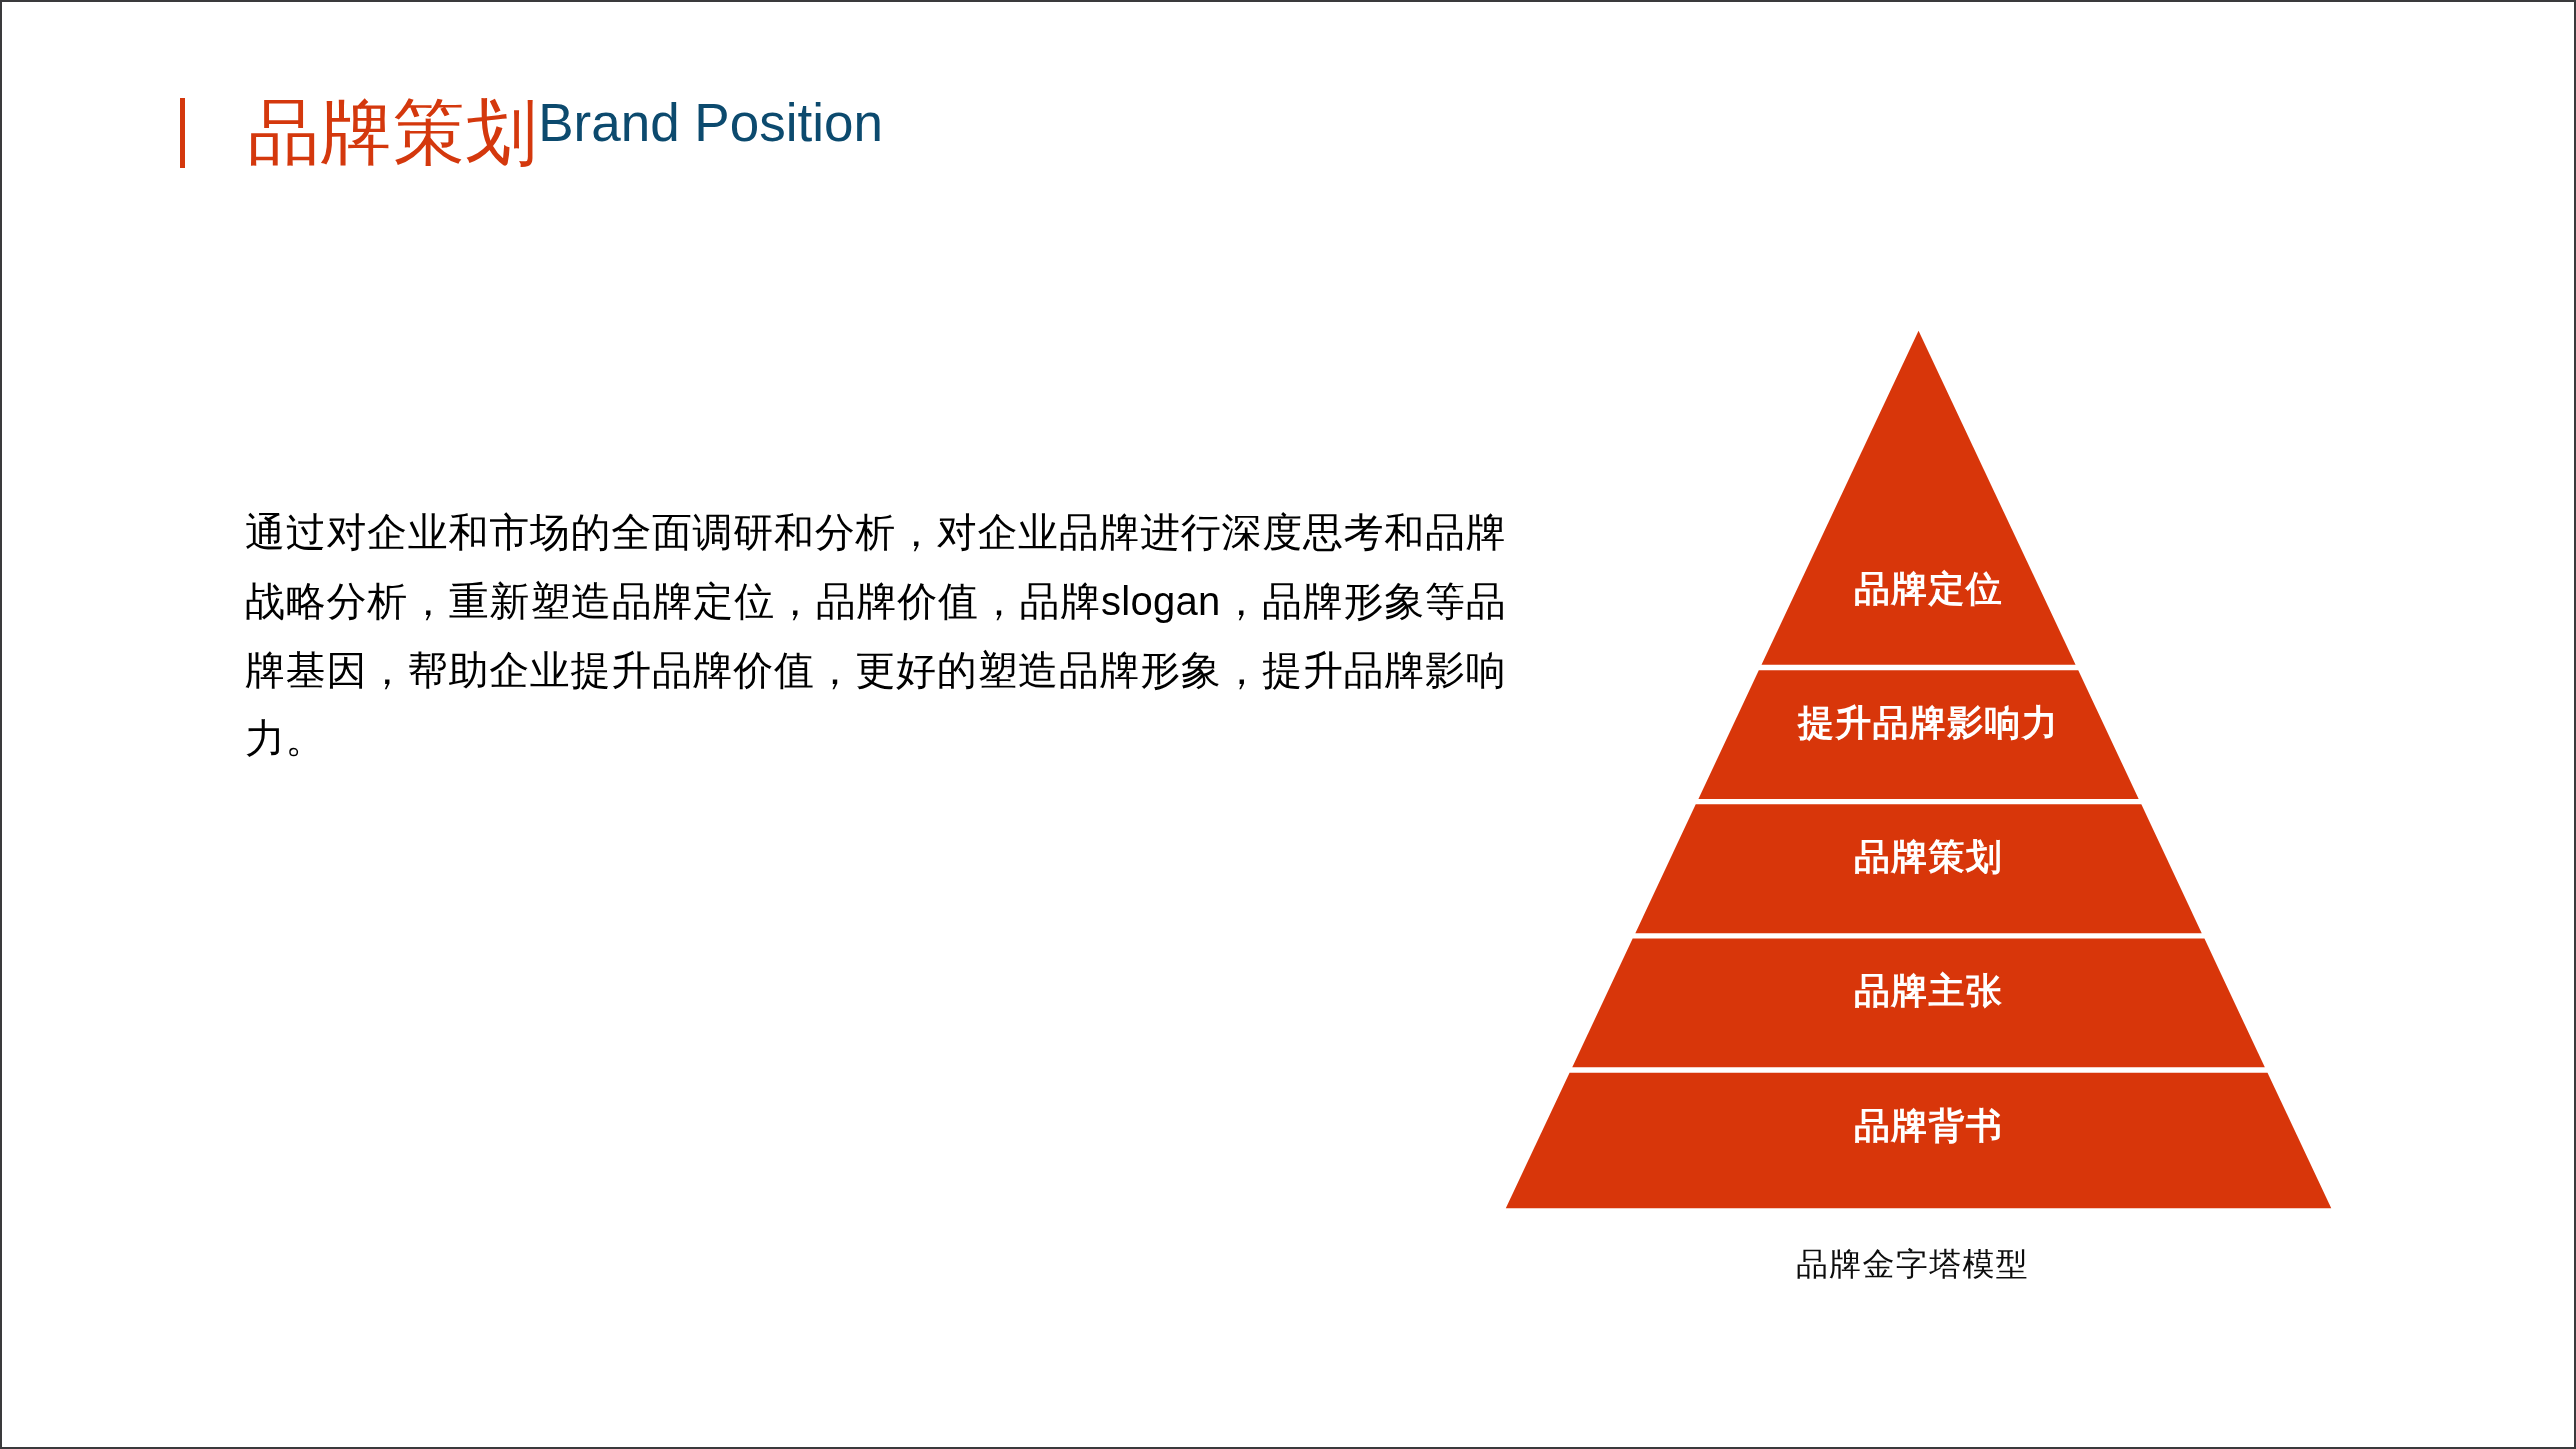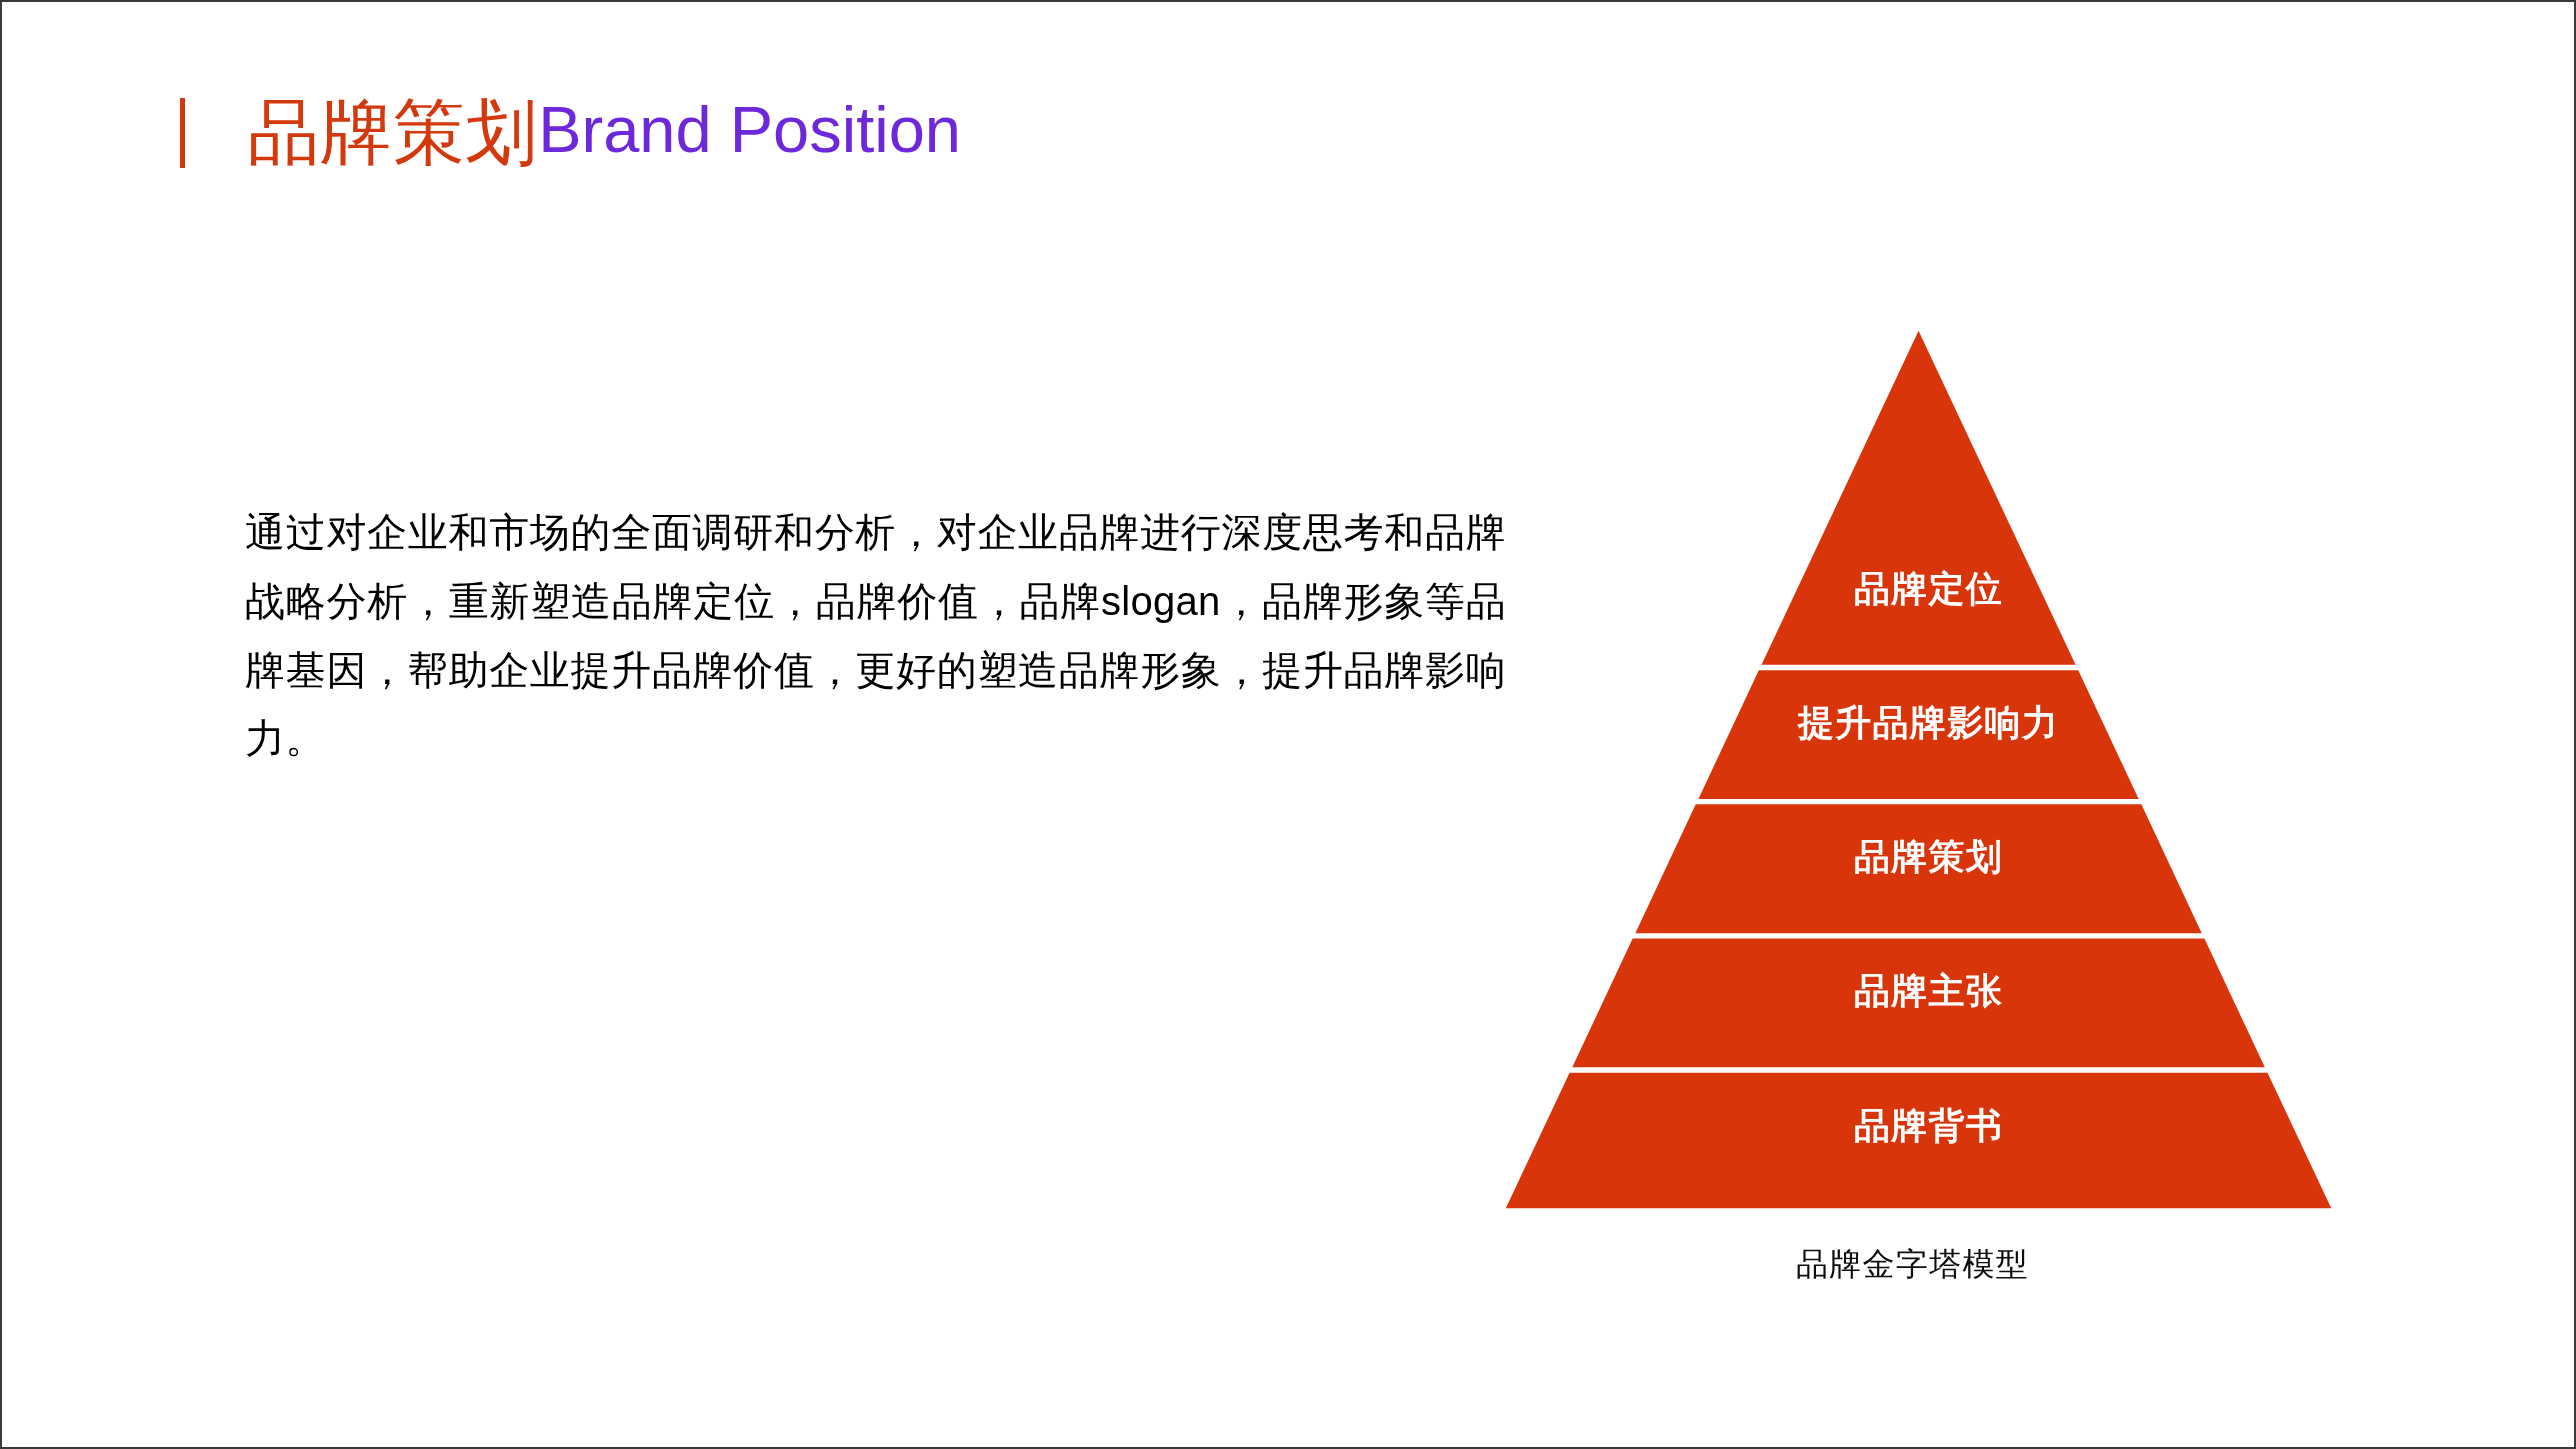--- a/index.html
+++ b/index.html
@@ -46,23 +46,23 @@
     justify-content: space-between;
   }
   .title-cn {
     font-size: 72px;
     line-height: 1.14;
     color: #d4380d;
     white-space: nowrap;
     letter-spacing: 0.7px;
   }
   .title-en {
-    font-size: 65px;
+    font-size: 53px;
     line-height: 1.2;
-    color: #6d28d9;
+    color: #0c4a6e;
     white-space: nowrap;
     letter-spacing: 0px;
   }
 
   
   .body-paragraph {
     position: absolute;
     left: 243px;
     top: 496px;
     width: 1261px;

